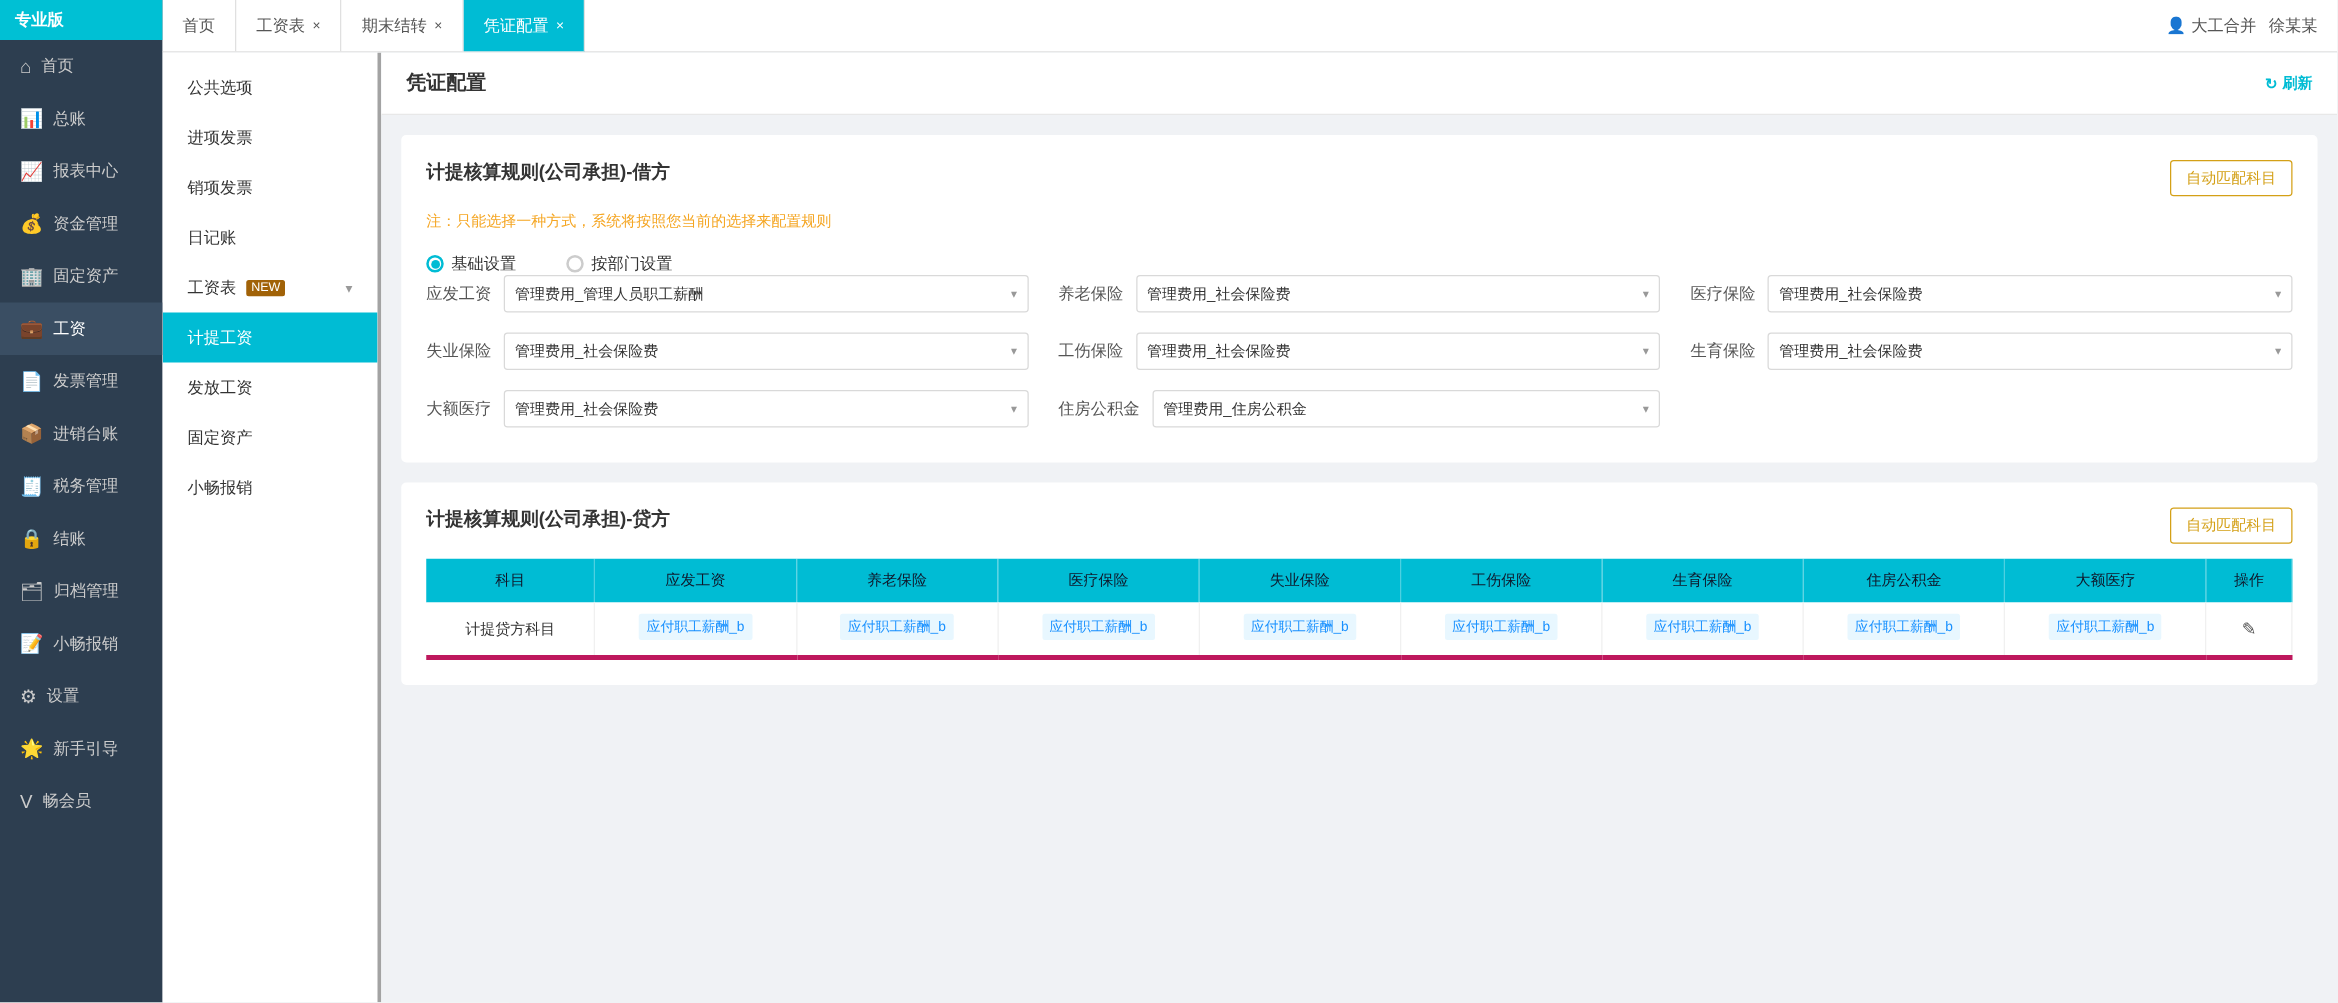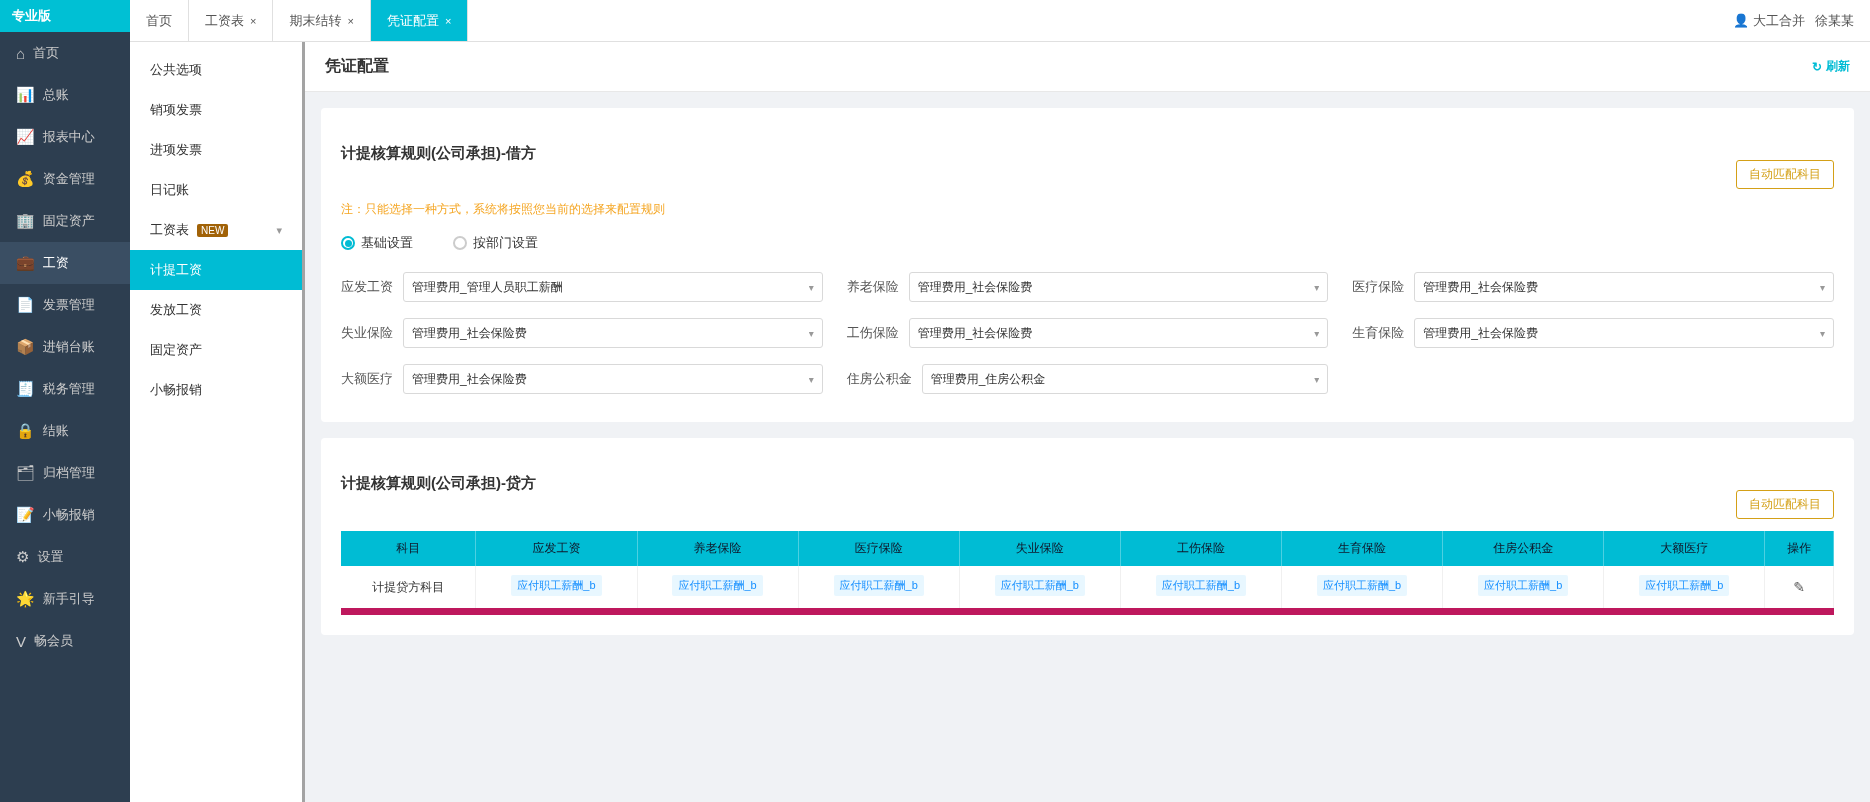--- a/index.html
+++ b/index.html
@@ -160,21 +160,20 @@
     .note-text {
       color: #f5a623;
       font-size: 12px;
       margin-bottom: 16px;
     }
 
     .radio-group {
       display: flex;
       align-items: center;
       gap: 40px;
-      margin-bottom: 20px;
     }
     .radio-item {
       display: flex;
       align-items: center;
       gap: 6px;
       cursor: pointer;
       font-size: 13px;
       color: #333;
     }
     .radio-circle {
@@ -234,21 +233,20 @@
     .form-select .arrow { color: #999; font-size: 10px; flex-shrink: 0; }
 
     .auto-match-btn {
       background: #fff;
       border: 1px solid #d4a017;
       color: #d4a017;
       padding: 5px 12px;
       border-radius: 3px;
       cursor: pointer;
       font-size: 12px;
-      margin-top: 32px;
     }
 
     .section-header {
       display: flex;
       justify-content: space-between;
       align-items: center;
       margin-bottom: 12px;
     }
 
     
@@ -261,21 +259,21 @@
       background: #00bcd4;
       color: #0f172a;
       padding: 9px 12px;
       text-align: center;
       font-weight: normal;
       border-right: 1px solid rgba(255,255,255,0.3);
     }
     .data-table td {
       padding: 9px 12px;
       text-align: center;
-      border-bottom: 7px solid #be185d;
+      border-bottom: 4px solid #be185d;
       border-right: 1px solid #f0f0f0;
       color: #333;
       background: #fff;
     }
     .data-table td .cell-value {
       background: #e8f7ff;
       padding: 3px 6px;
       border-radius: 2px;
       font-size: 11px;
       color: #1890ff;
@@ -383,24 +381,24 @@
     </div>
   </div>
 
   <div class="content-area">
 
     <div class="left-nav">
       <div class="left-nav-item">
         <span>公共选项</span>
       </div>
       <div class="left-nav-item">
+        <span>进项发票</span>
+      </div>
+      <div class="left-nav-item">
         <span>销项发票</span>
-      </div>
-      <div class="left-nav-item">
-        <span>进项发票</span>
       </div>
       <div class="left-nav-item">
         <span>日记账</span>
       </div>
       <div class="left-nav-item" style="justify-content:flex-start; gap:4px;">
         <span>工资表</span>
         <span class="new-badge">NEW</span>
         <span style="margin-left:auto; color:#999; font-size:11px;">▾</span>
       </div>
       <div class="left-nav-item active">

